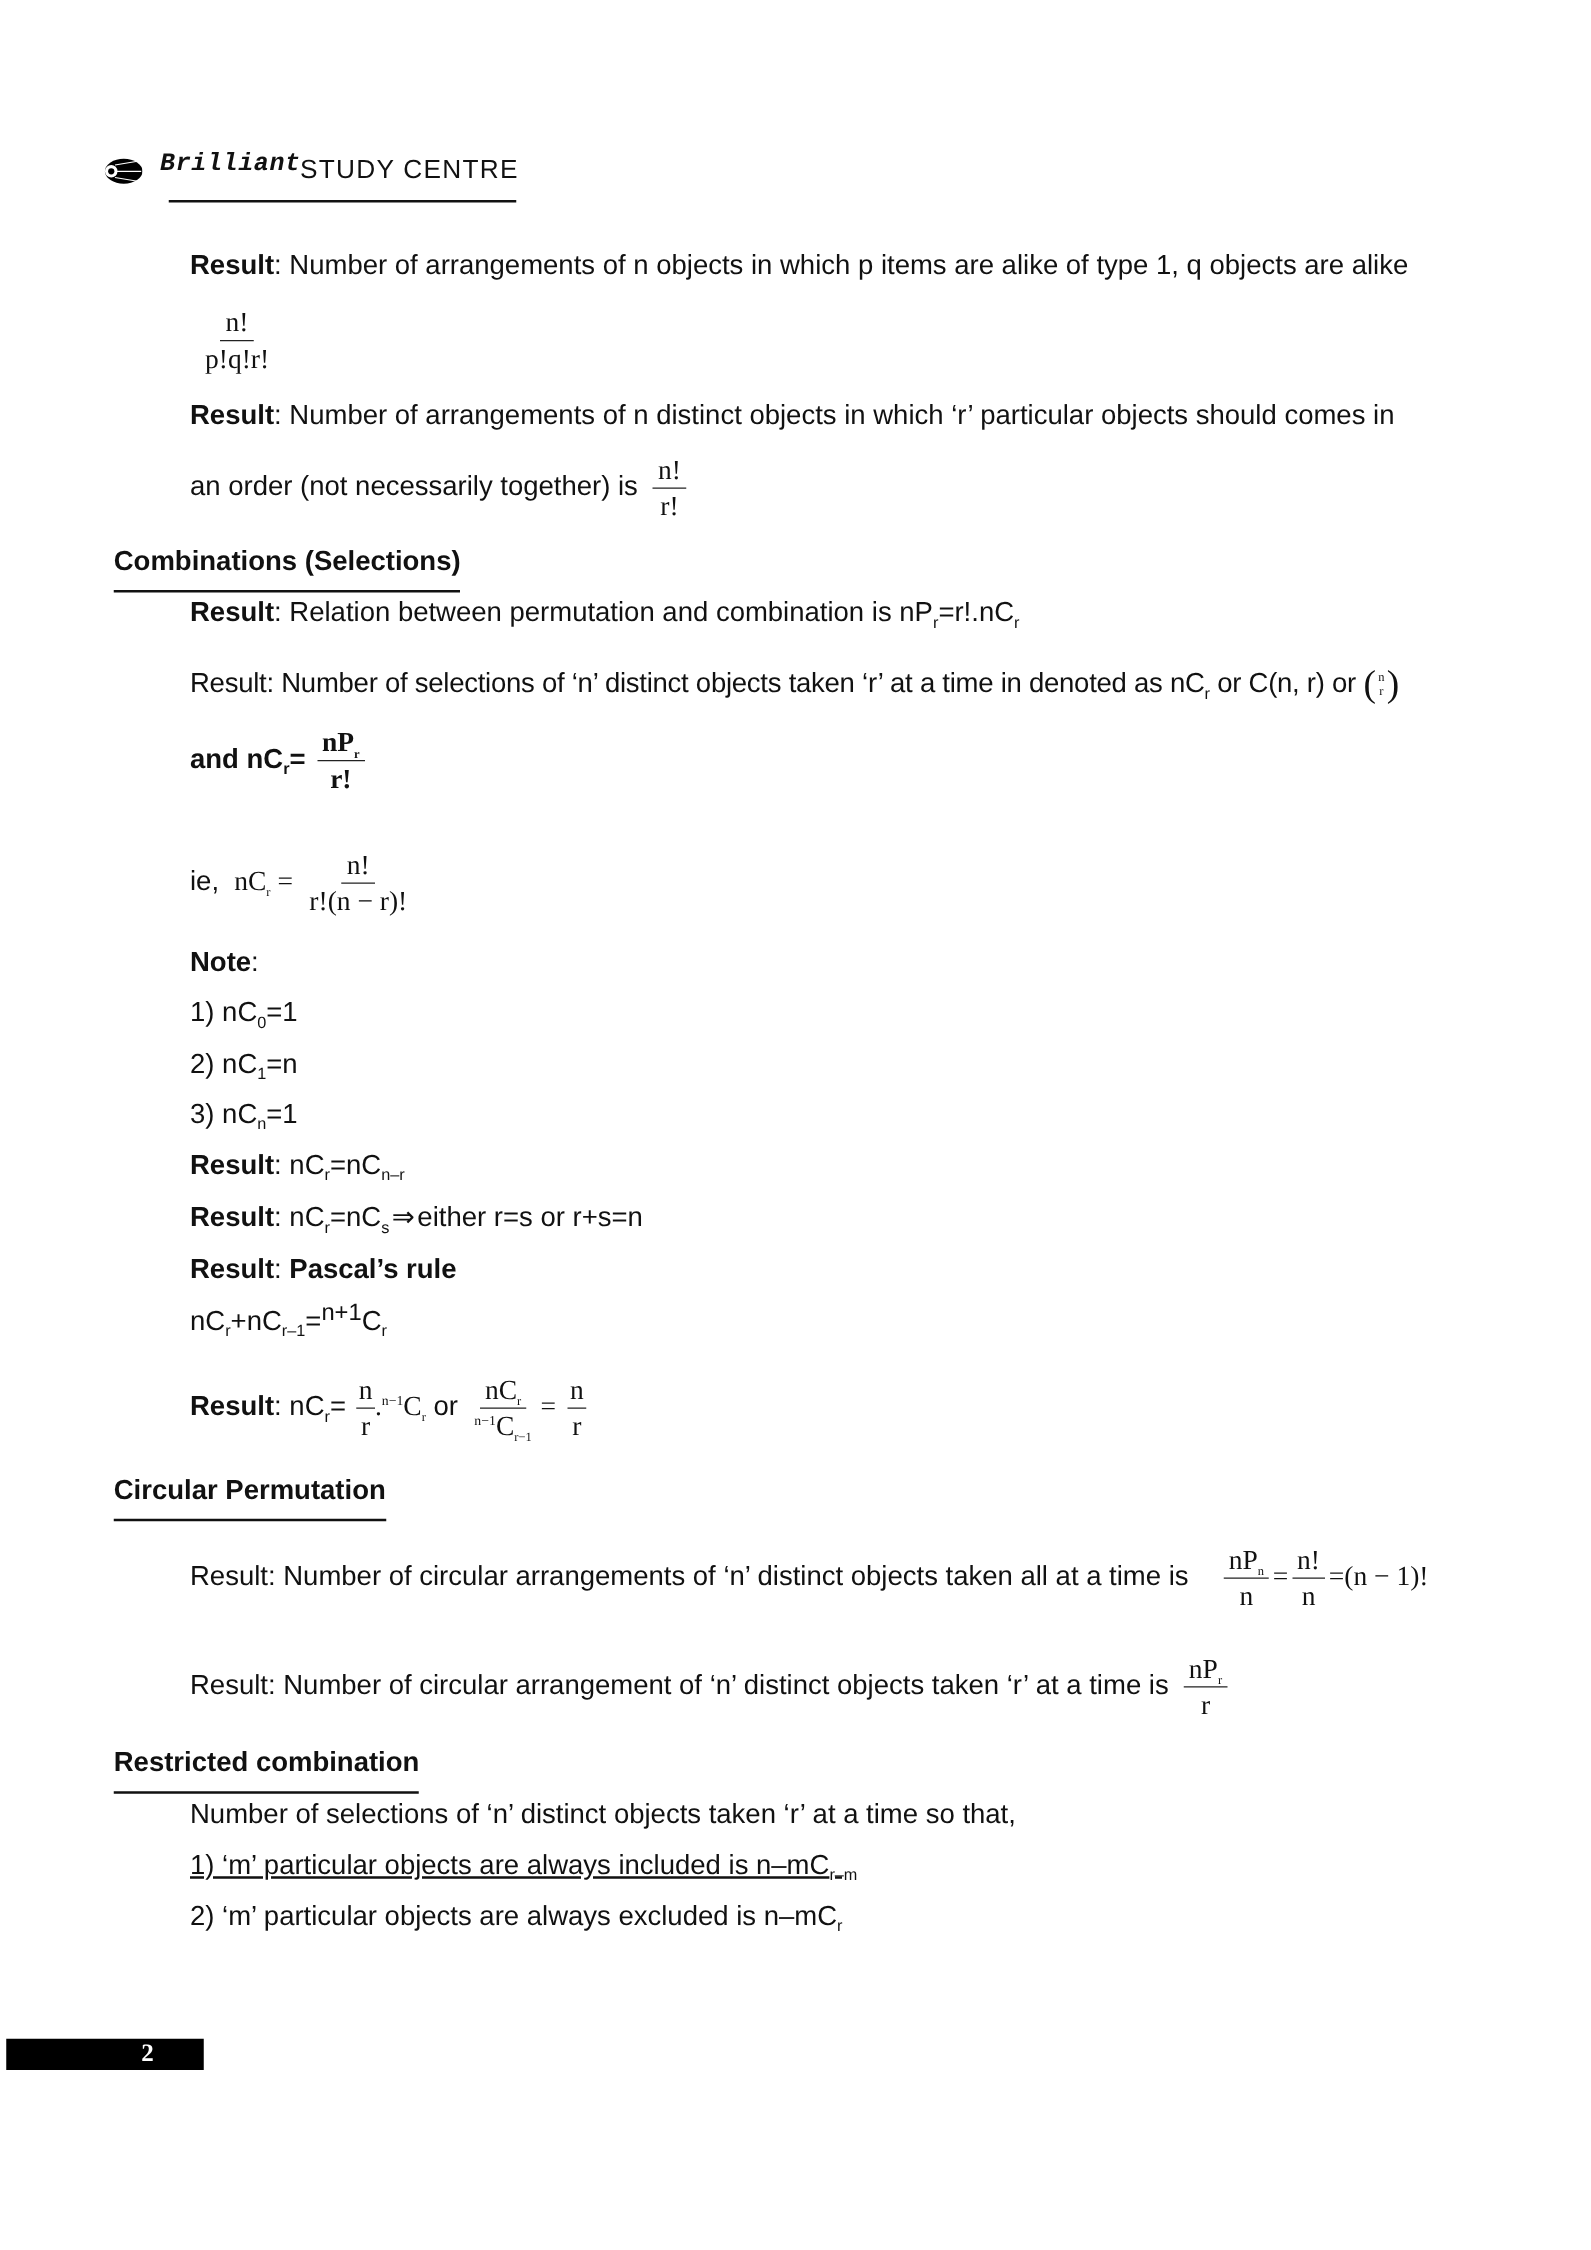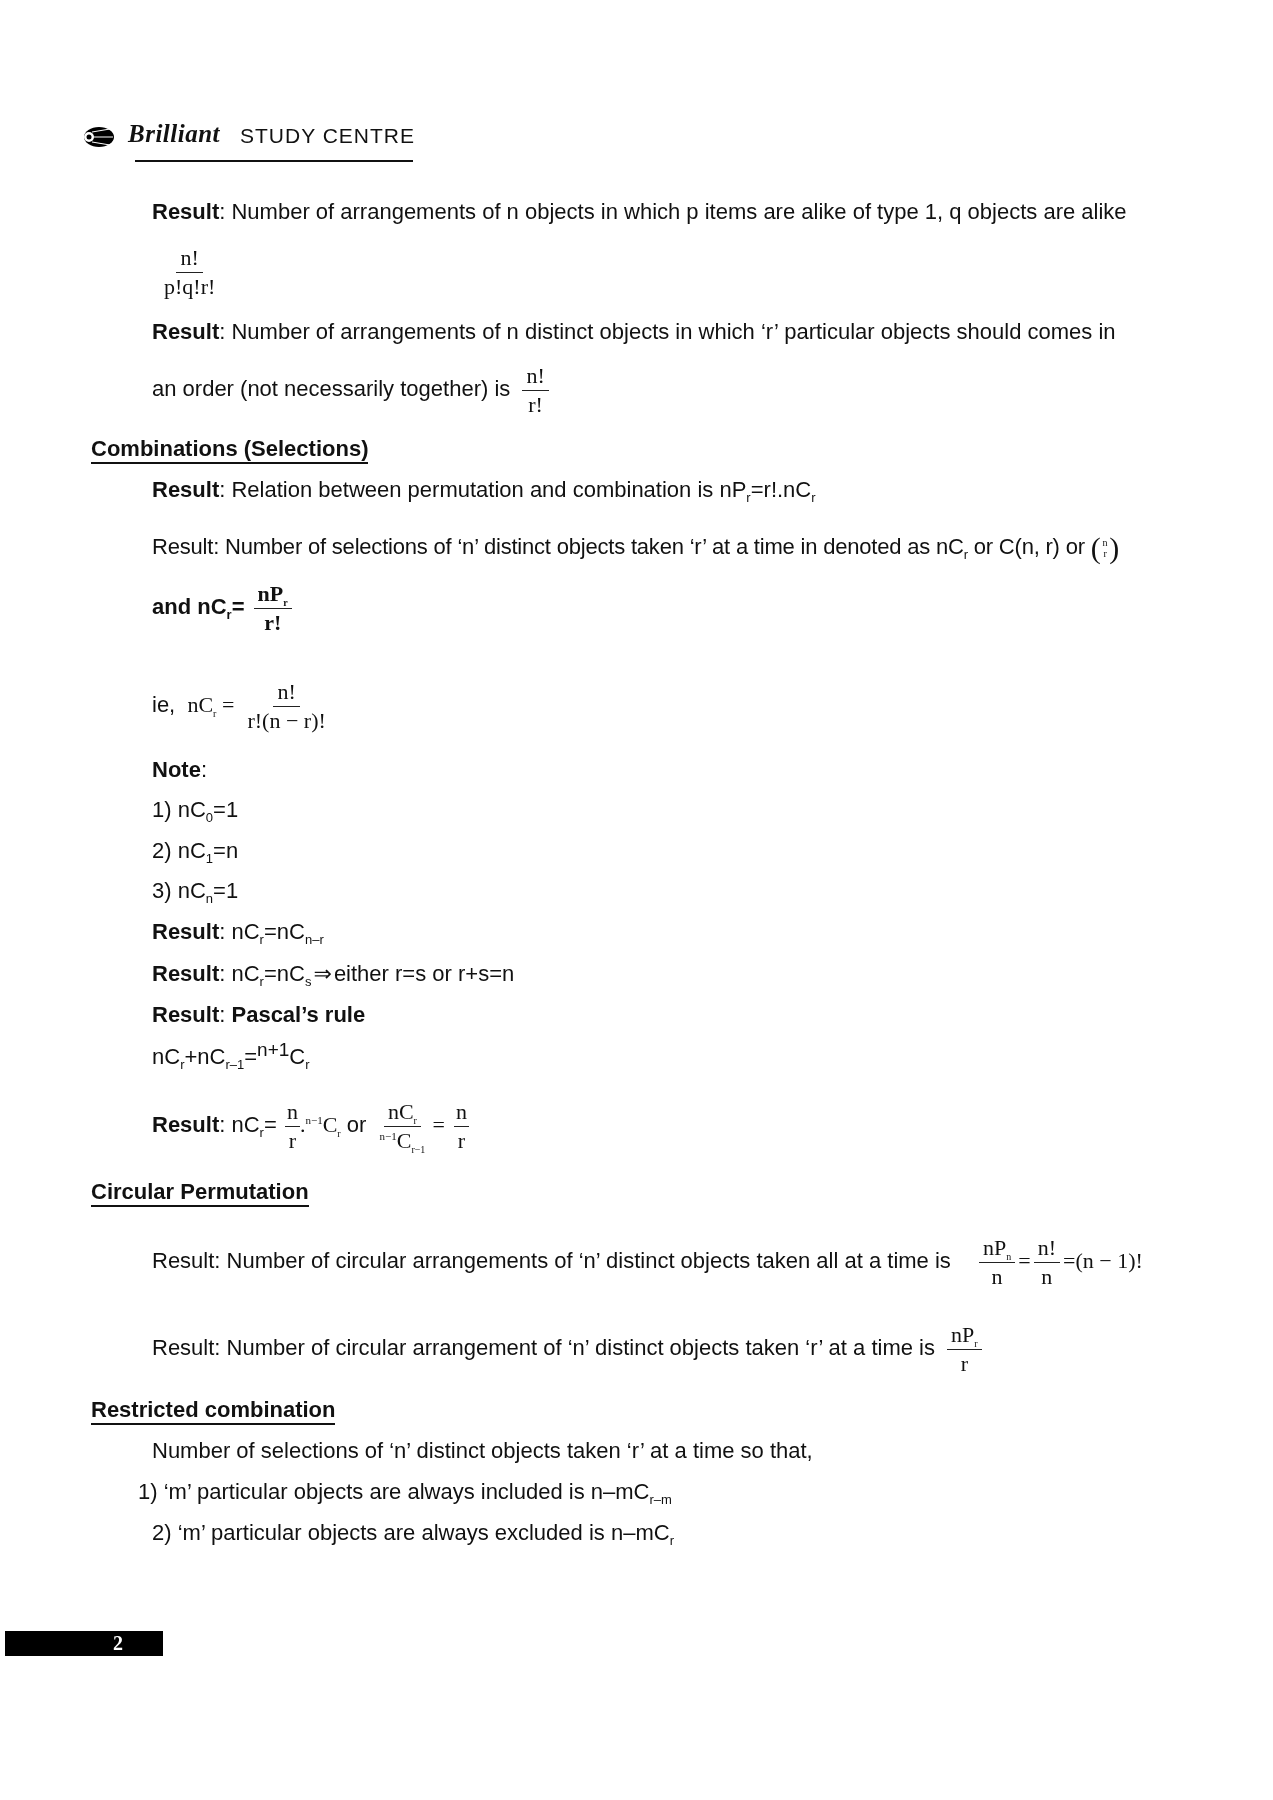--- a/index.html
+++ b/index.html
@@ -2,27 +2,27 @@
 <html><head>
 <meta charset="utf-8">
 <style>
   html, body { margin:0; padding:0; background:#ffffff; }
   body { width:1273px; height:1800px; position:relative; overflow:hidden; font-family:"Liberation Sans", sans-serif; color:#111; }
   .abs { position:absolute; white-space:nowrap; }
   .t { font-size:22px; line-height:26px; }
   b { font-weight:bold; }
   sub { font-size:13px; vertical-align:-5px; line-height:0; }
   sup { font-size:19px; vertical-align:8px; line-height:0; }
-  .heading { font-size:22px; font-weight:bold; padding-bottom:0; border-bottom:2px solid #111; line-height:26px; }
+  .heading { font-size:22px; font-weight:bold; padding-bottom:10px; border-bottom:2px solid #111; line-height:26px; }
   .frac { display:inline-flex; flex-direction:column; align-items:center; vertical-align:middle; font-family:"Liberation Serif", serif; font-size:22px; line-height:24px; margin:0 3px; }
   .frac .num { padding:0 4px 2px 4px; border-bottom:1.3px solid #222; }
   .frac .den { padding:2px 4px 0 4px; }
   .ser { font-family:"Liberation Serif", serif;text-align:right; }
   .header-logo { position:absolute; left:82px; top:126px; width:32px; height:22px; }
-  .brand { position:absolute; left:128px; top:120px; font-family:Liberation Serif, serif; font-weight:900; font-style:italic; font-size:25px; letter-spacing:0.5px; }
+  .brand { position:absolute; left:128px; top:120px; font-family:Liberation Mono, monospace; font-weight:900; font-style:italic; font-size:20px; letter-spacing:0.5px; }
   .brand2 { position:absolute; left:240px; top:124px; font-family:Liberation Sans, sans-serif; font-size:21px; letter-spacing:1px; }
   .header-rule { position:absolute; left:135px; top:160px; width:278px; height:2px; background:#111; }
   .pagebar { position:absolute; left:5px; top:1631px; width:158px; height:25px; background:#000; }
   .pagenum { position:absolute; left:113px; top:1631px; width:20px; color:#fff; font-family:"Liberation Serif", serif; font-weight:bold; font-size:20px; line-height:25px; }
   .binom { display:inline-flex; align-items:center; font-family:"Liberation Serif", serif; vertical-align:middle; }
   .binom .br { font-size:30px; line-height:30px; }
   .binom .st { display:inline-flex; flex-direction:column; font-size:10px; line-height:11px; text-align:center; padding:0 2px; }
 </style>
 </head>
 <body>
@@ -156,21 +156,21 @@
   <span>Result: Number of circular arrangement of ‘n’ distinct objects taken ‘r’ at a time is</span>
   <span class="frac" style="margin-left:6px;">
     <span class="num"><span>nP</span><sub style="font-size:10px;">r</sub></span>
     <span class="den">r</span>
   </span>
 </div>
 
 <div class="abs heading" style="left:91px; top:1397px;">Restricted combination</div>
 
 <div class="abs t" style="left:152px; top:1438px;">Number of selections of ‘n’ distinct objects taken ‘r’ at a time so that,</div>
-<div class="abs t" style="left:138px; top:1479px;">
+<div class="abs t" style="left:152px; top:1479px;text-decoration:underline;">
   <span>1) ‘m’ particular objects are always included is n–mC</span><sub>r–m</sub>
 </div>
 <div class="abs t" style="left:152px; top:1520px;">
   <span>2) ‘m’ particular objects are always excluded is n–mC</span><sub>r</sub>
 </div>
 
 <div class="pagebar"></div>
 <div class="pagenum">2</div>
 
 </body></html>

